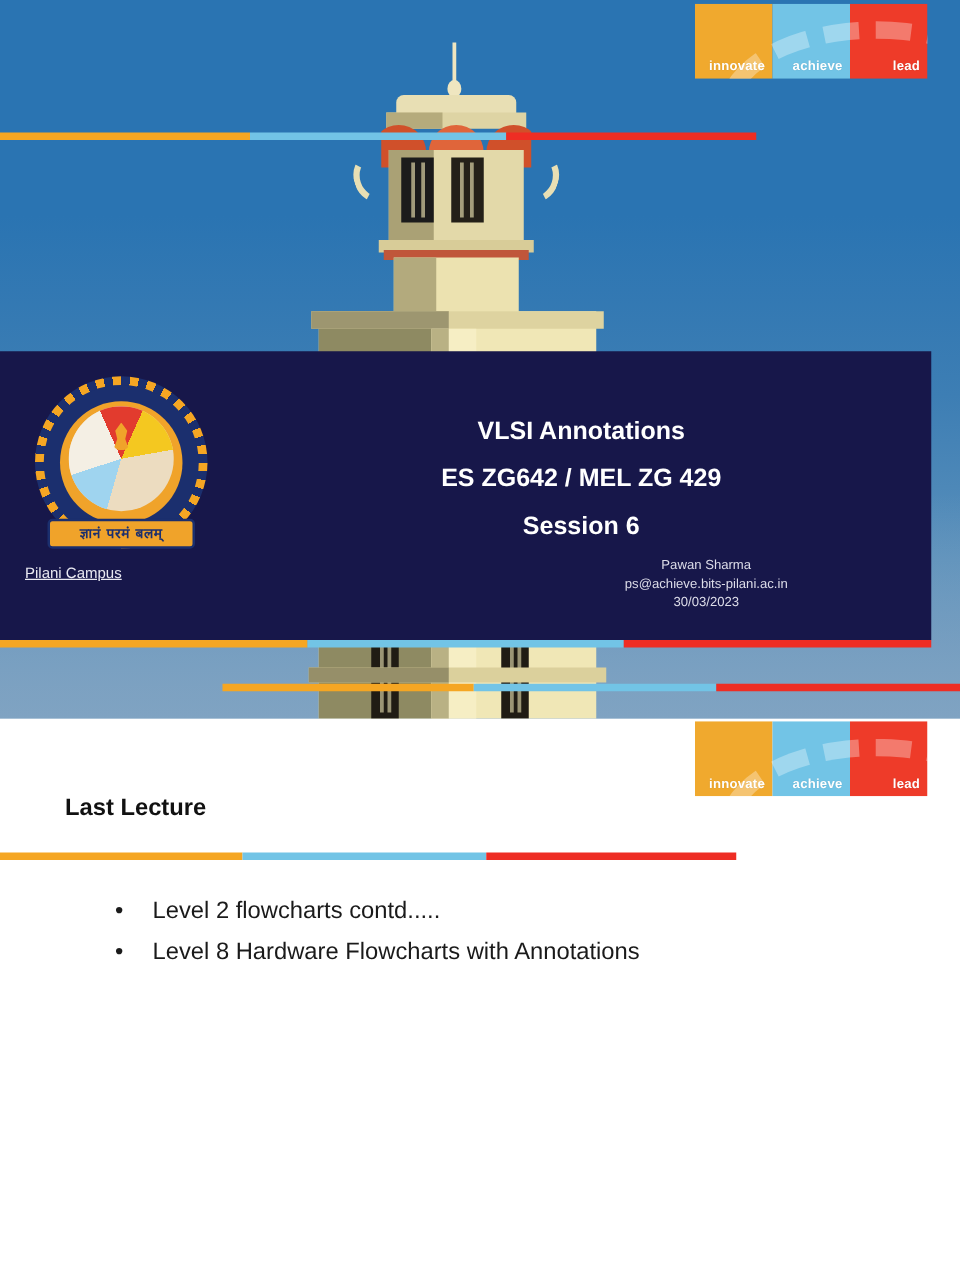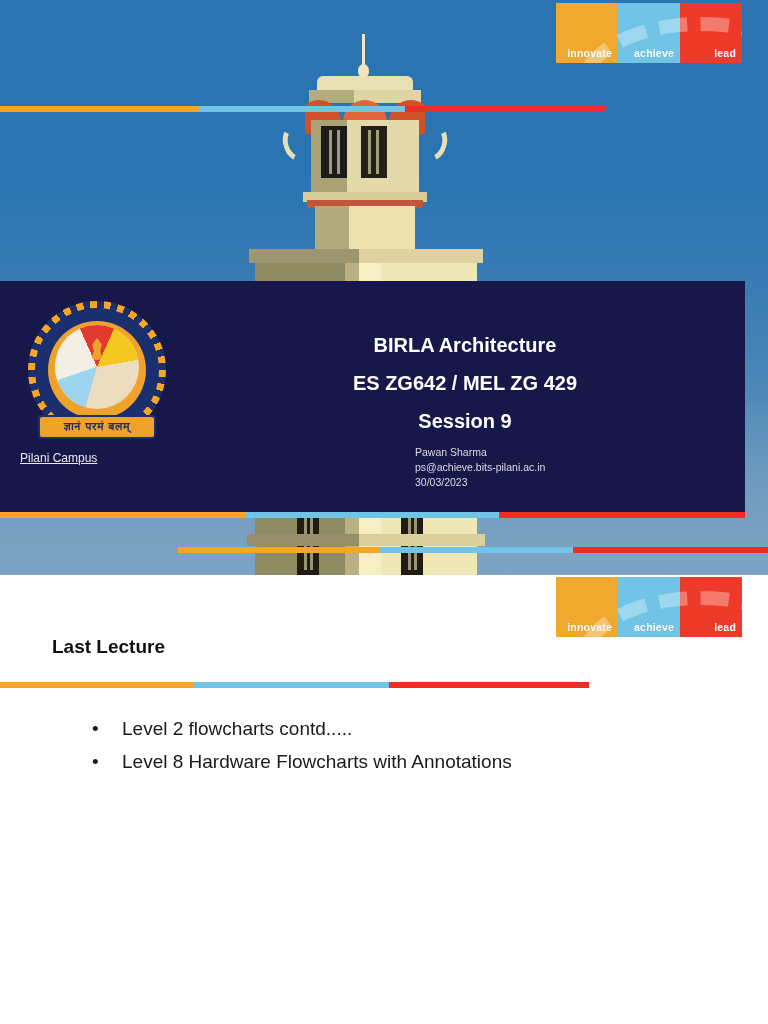--- a/index.html
+++ b/index.html
@@ -262,21 +262,21 @@
     font-size:12px; color:#e9e9f2; margin-top:2px;text-decoration:underline;
   }
 
   .banner-title {
     position:absolute; left:230px; top:45px; width:470px;
     text-align:center; color:#ffffff;
     font-size:20px; font-weight:bold; line-height:38px;
   }
   .banner-meta {
     position:absolute; right:30px; top:164px; width:300px;
-    text-align:left; color:#dcdce8;
+    text-align:center; color:#dcdce8;
     font-size:10.5px; line-height:15px;
   }
 
   
   .ial { position:absolute; width:186px; height:60px; display:flex; overflow:hidden; }
   .ial .cell {
     position:relative; flex:1; overflow:hidden;
   }
   .ial .cell span {
     position:absolute; right:6px; bottom:4px;
@@ -425,23 +425,23 @@
       <div class="scroll">
         <span>ज्ञानं परमं बलम्</span>
       </div>
     </div>
 
     <div class="wordmark">
       <div class="campus">Pilani Campus</div>
     </div>
 
     <div class="banner-title">
-      <div>BIRLA Architecture</div>
+      <div>VLSI Annotations</div>
       <div>ES  ZG642 / MEL ZG 429</div>
-      <div>Session 9</div>
+      <div>Session 6</div>
     </div>
 
     <div class="banner-meta">
       <div>Pawan Sharma</div>
       <div>ps@achieve.bits-pilani.ac.in</div>
       <div>30/03/2023</div>
     </div>
   </div>
 
   <div class="stripe" id="stripe-banner">

